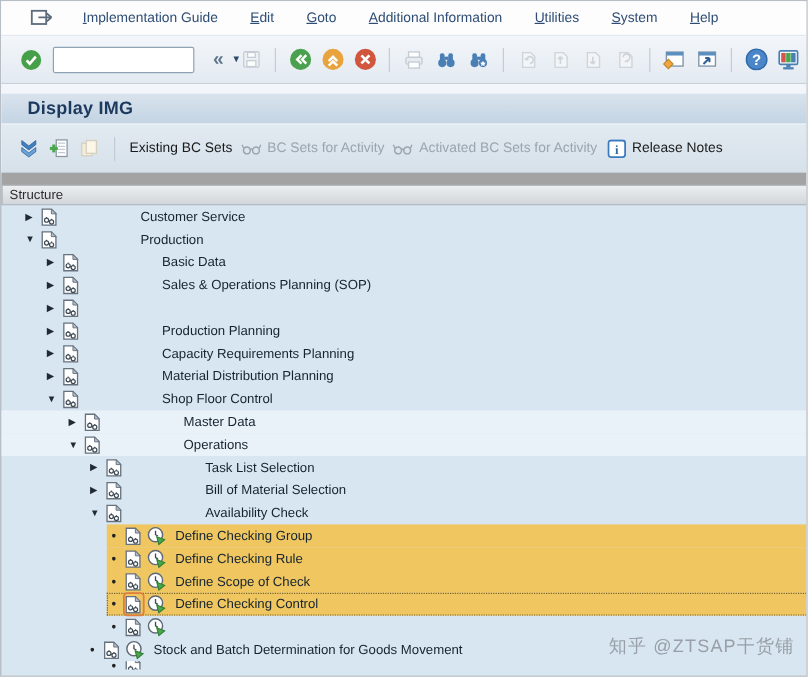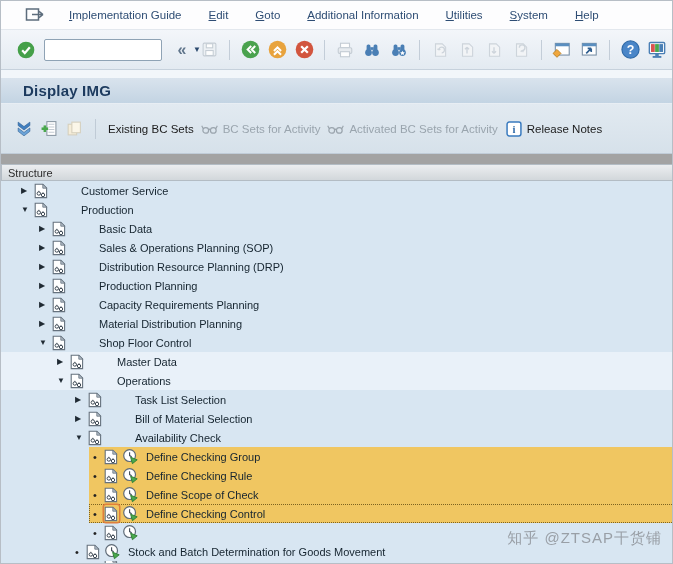--- a/index.html
+++ b/index.html
@@ -46,21 +46,21 @@
   .titleband {
     height:26px; background:linear-gradient(#d9e3ed,#c3d4e3);
     display:flex; align-items:center; padding-left:22px;
     border-bottom:1px solid #e8eef4;
   }
   .titleband .title {
     font-size:15px; font-weight:bold; color:#1c3a5e; letter-spacing:.2px;
   }
   
   .apptoolbar {
-    height:50px; background:linear-gradient(#e2eaf1,#d6e1ea);
+    height:40px; background:linear-gradient(#e2eaf1,#d6e1ea);
     border-bottom:1px solid #c0ccd8;
     display:flex; align-items:center; padding-left:14px; gap:7px;
   }
   .abtn { display:inline-flex; align-items:center; gap:4px; font-size:11.5px; color:#1b1b1b; cursor:default; white-space:nowrap; }
   .abtn.disabled { color:#9aa5ae; }
   .abtn .aicn { display:inline-flex; width:18px; height:16px; align-items:center; justify-content:center; }
   .absep { width:1px; height:20px; background:#c0cbd6; margin:0 5px; }
   
   .main { height:430px; display:flex; background:#a3a3a3;flex-direction:column; }
   .leftstrip { width:8px; background:#f4efef; }
@@ -82,21 +82,21 @@
   .row .c { position:relative; display:flex; align-items:center; height:100%; z-index:1; }
   .lv1 .c { padding-left:20px; } .lv2 .c { padding-left:38px; }
   .lv3 .c { padding-left:56px; } .lv4 .c { padding-left:74px; }
   .lv5 .c { padding-left:92px; }
   .expander { width:13px; font-size:8px; color:#1f2a33; cursor:pointer; flex:none; }
   .bullet { width:11px; font-size:11px; color:#222; flex:none; text-align:left; }
   .iconbox { display:inline-flex; width:15px; height:17px; flex:none; align-items:center; }
   .iconbox.cursor { box-shadow:0 0 0 1.5px #e07f3c; border-radius:2px; }
   .acticon { display:inline-flex; width:17px; height:17px; margin-left:3px; flex:none; }
   .row .label { white-space:nowrap; font-size:11px; color:#15242f; }
-  .row.branch .label { margin-left:32px; }
+  .row.branch .label { margin-left:68px; }
   .row.leaf .label { margin-left:7px; }
   .row.partial { height:7px; overflow:hidden; }
   
   .watermark {
     position:absolute; right:10px; top:528px; font-size:15px; color:#999fa6;
     letter-spacing:1px; z-index:5;
   }
 </style>
 </head>
 <body>
@@ -380,21 +380,20 @@
             <span class="expander">▶</span>
             <span class="iconbox">
               <svg width="14" height="16" viewBox="0 0 14 16">
                 <path d="M1.2 1.2 h7.6 l3.8 3.8 v9.6 H1.2 z" fill="#fff" stroke="#66727e" stroke-width="1.1"></path>
                 <path d="M8.8 1.2 l4 4 h-4 z" fill="#b4bfca" stroke="#66727e" stroke-width=".8"></path>
                 <circle cx="4.8" cy="10.5" r="1.7" fill="none" stroke="#3e4a55" stroke-width="1"></circle>
                 <circle cx="9" cy="12" r="1.7" fill="none" stroke="#3e4a55" stroke-width="1"></circle>
                 <path d="M6.3 10.9 l1.2.7 M4.8 8.8 v-1 M9 10.3 v-1" stroke="#3e4a55" stroke-width=".9"></path>
               </svg>
             </span>
-            <span class="label">Distribution Resource Planning (DRP)</span>
           </div>
         </div>
         <div class="row lv2 branch">
           <div class="band"></div>
           <div class="c">
             <span class="expander">▶</span>
             <span class="iconbox">
               <svg width="14" height="16" viewBox="0 0 14 16">
                 <path d="M1.2 1.2 h7.6 l3.8 3.8 v9.6 H1.2 z" fill="#fff" stroke="#66727e" stroke-width="1.1"></path>
                 <path d="M8.8 1.2 l4 4 h-4 z" fill="#b4bfca" stroke="#66727e" stroke-width=".8"></path>

